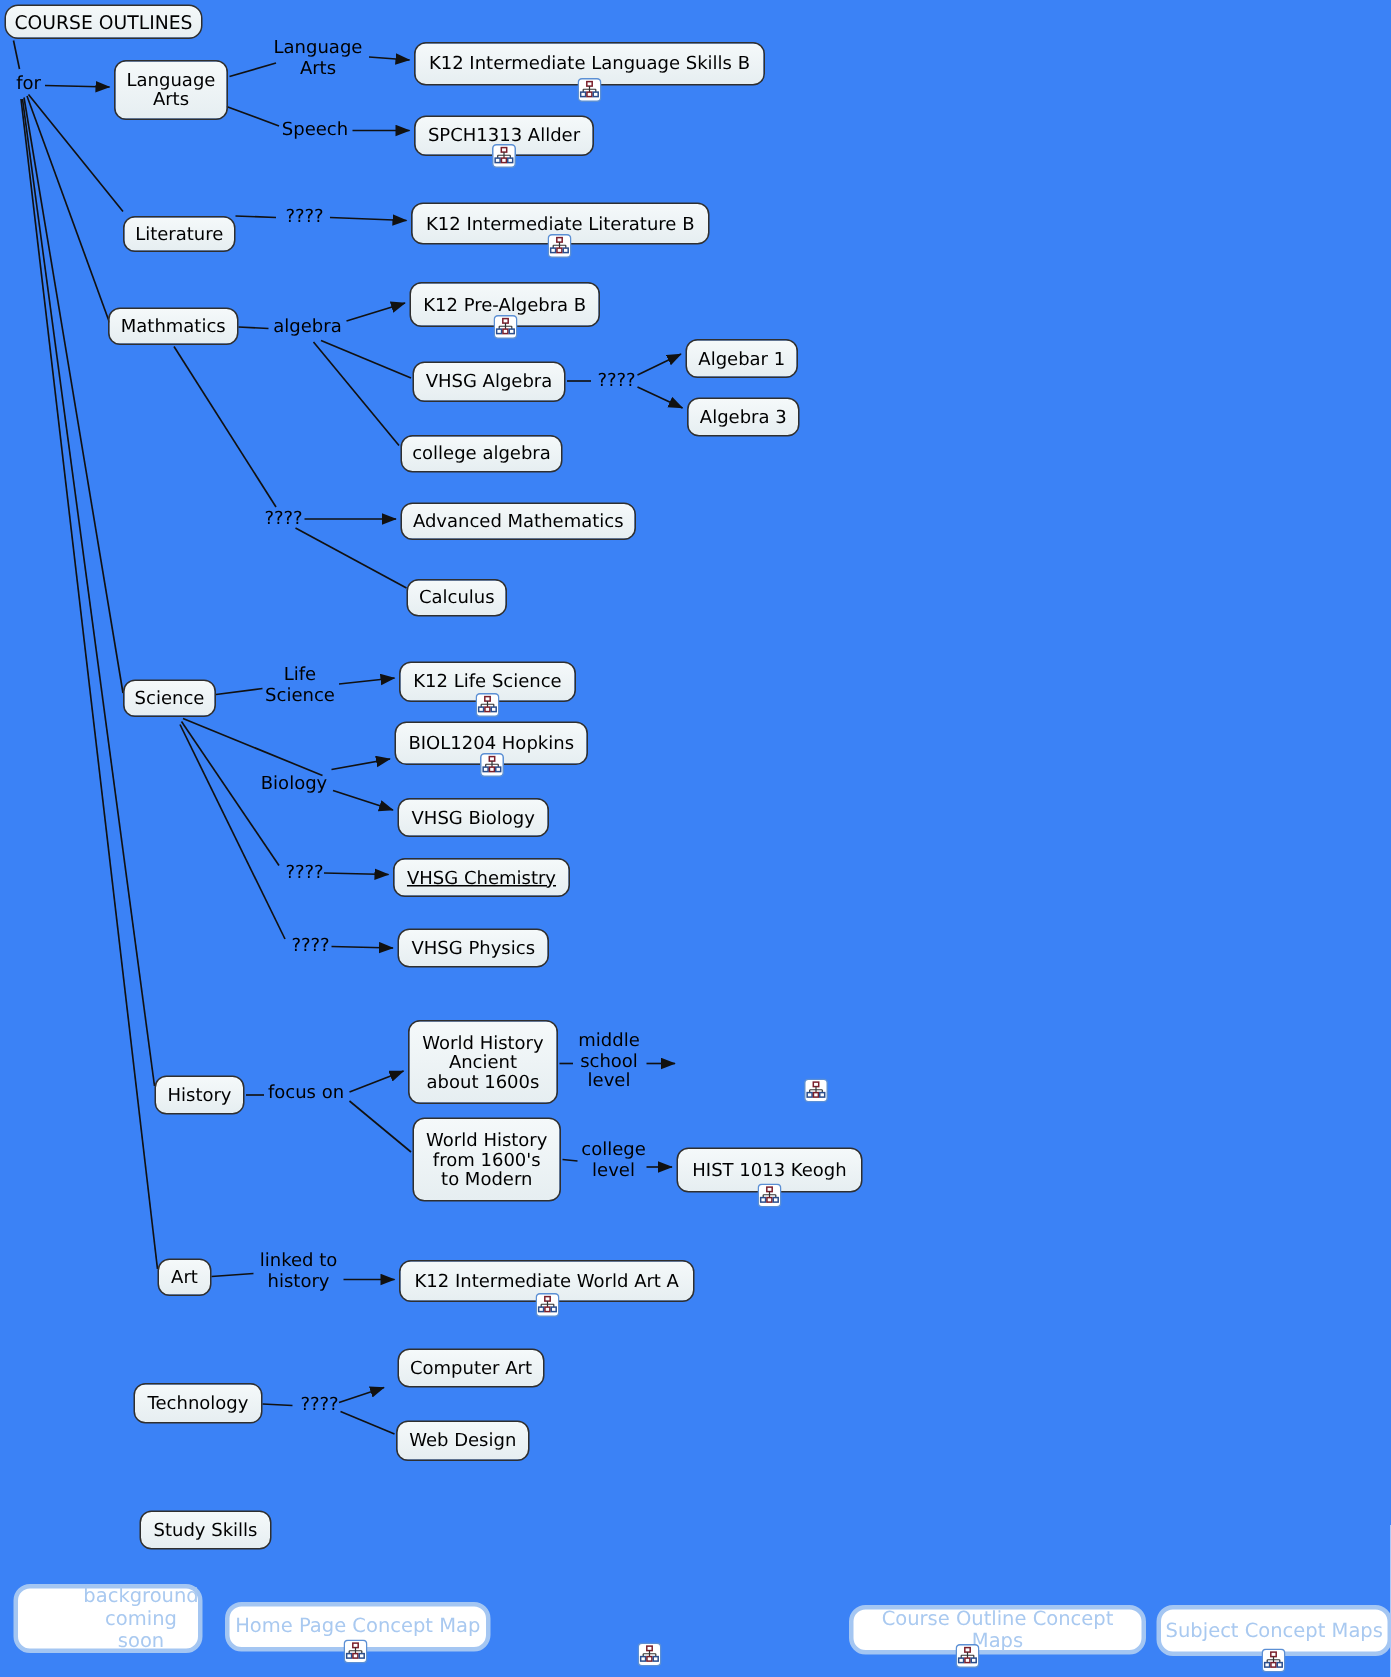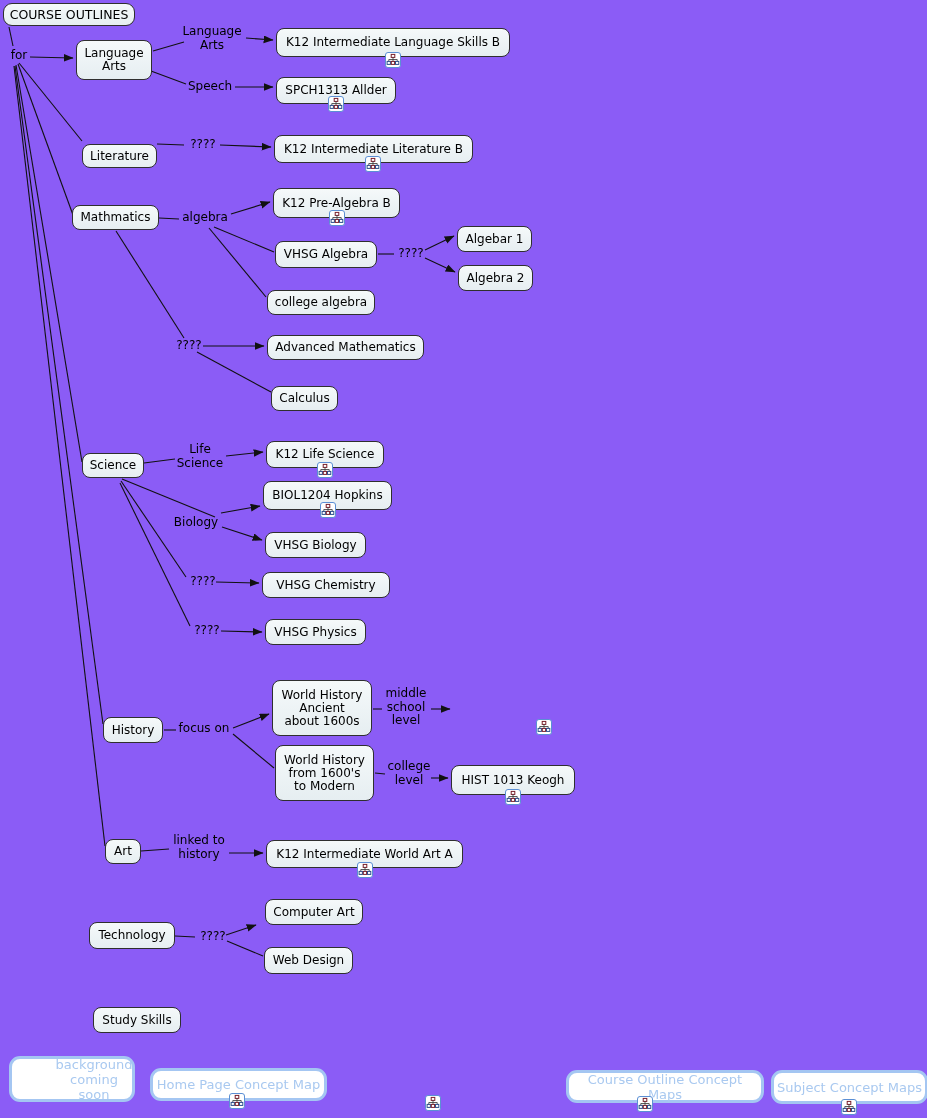--- a/index.html
+++ b/index.html
@@ -1,17 +1,17 @@
 <!DOCTYPE html>
 <html><head>
 <meta charset="utf-8">
 <style>
   html,body { margin:0; padding:0; background:#fff; }
   .canvas {
-    position:relative; width:927px; height:1118px; background:#8b5cf6;
+    position:relative; width:927px; height:1118px; background:#3b82f6;
     font-family:"DejaVu Sans","Liberation Sans",sans-serif; overflow:hidden;
   }
   .wires { position:absolute; left:0; top:0; width:927px; height:1118px; }
   .wires line { stroke:#111; stroke-width:1.1; }
   .node {
     position:absolute; box-sizing:border-box;
     background:linear-gradient(180deg,#f5f9fa 0%,#e6eef1 100%);
     border:1px solid #2f2f2f; border-radius:8px;
     display:flex; align-items:center; justify-content:center;
     text-align:center; font-size:12px; line-height:13px; color:#000;
@@ -97,29 +97,29 @@
   <div class="node" style="left:76px;top:40px;width:76px;height:40px;"><span>Language
 Arts</span></div>
   <div class="node" style="left:276px;top:28px;width:234px;height:29px;"><span>K12 Intermediate Language Skills B</span></div>
   <div class="node" style="left:276px;top:77px;width:120px;height:27px;"><span>SPCH1313 Allder</span></div>
   <div class="node" style="left:82px;top:144px;width:75px;height:24px;"><span>Literature</span></div>
   <div class="node" style="left:274px;top:135px;width:199px;height:28px;"><span>K12 Intermediate Literature B</span></div>
   <div class="node" style="left:72px;top:205px;width:87px;height:25px;"><span>Mathmatics</span></div>
   <div class="node" style="left:273px;top:188px;width:127px;height:30px;"><span>K12 Pre-Algebra B</span></div>
   <div class="node" style="left:275px;top:241px;width:102px;height:27px;"><span>VHSG Algebra</span></div>
   <div class="node" style="left:457px;top:226px;width:75px;height:26px;"><span>Algebar 1</span></div>
-  <div class="node" style="left:458px;top:265px;width:75px;height:26px;"><span>Algebra 2</span></div>
+  <div class="node" style="left:458px;top:265px;width:75px;height:26px;"><span>Algebra 3</span></div>
   <div class="node" style="left:267px;top:290px;width:108px;height:25px;"><span>college algebra</span></div>
   <div class="node" style="left:267px;top:335px;width:157px;height:25px;"><span>Advanced Mathematics</span></div>
   <div class="node" style="left:271px;top:386px;width:67px;height:25px;"><span>Calculus</span></div>
   <div class="node" style="left:82px;top:453px;width:62px;height:25px;"><span>Science</span></div>
   <div class="node" style="left:266px;top:441px;width:118px;height:27px;"><span>K12 Life Science</span></div>
   <div class="node" style="left:263px;top:481px;width:129px;height:29px;"><span>BIOL1204 Hopkins</span></div>
   <div class="node" style="left:265px;top:532px;width:101px;height:26px;"><span>VHSG Biology</span></div>
-  <div class="node" style="left:262px;top:572px;width:128px;height:26px;"><span>VHSG Chemistry</span></div>
+  <div class="node" style="left:262px;top:572px;width:118px;height:26px;text-decoration:underline;"><span>VHSG Chemistry</span></div>
   <div class="node" style="left:265px;top:619px;width:101px;height:26px;"><span>VHSG Physics</span></div>
   <div class="node" style="left:103px;top:717px;width:60px;height:26px;"><span>History</span></div>
   <div class="node" style="left:272px;top:680px;width:100px;height:56px;"><span>World History
 Ancient
 about 1600s</span></div>
   <div class="node" style="left:275px;top:745px;width:99px;height:56px;"><span>World History
 from 1600's
 to Modern</span></div>
   <div class="node" style="left:451px;top:765px;width:124px;height:30px;"><span>HIST 1013 Keogh</span></div>
   <div class="node" style="left:105px;top:839px;width:36px;height:25px;"><span>Art</span></div>

